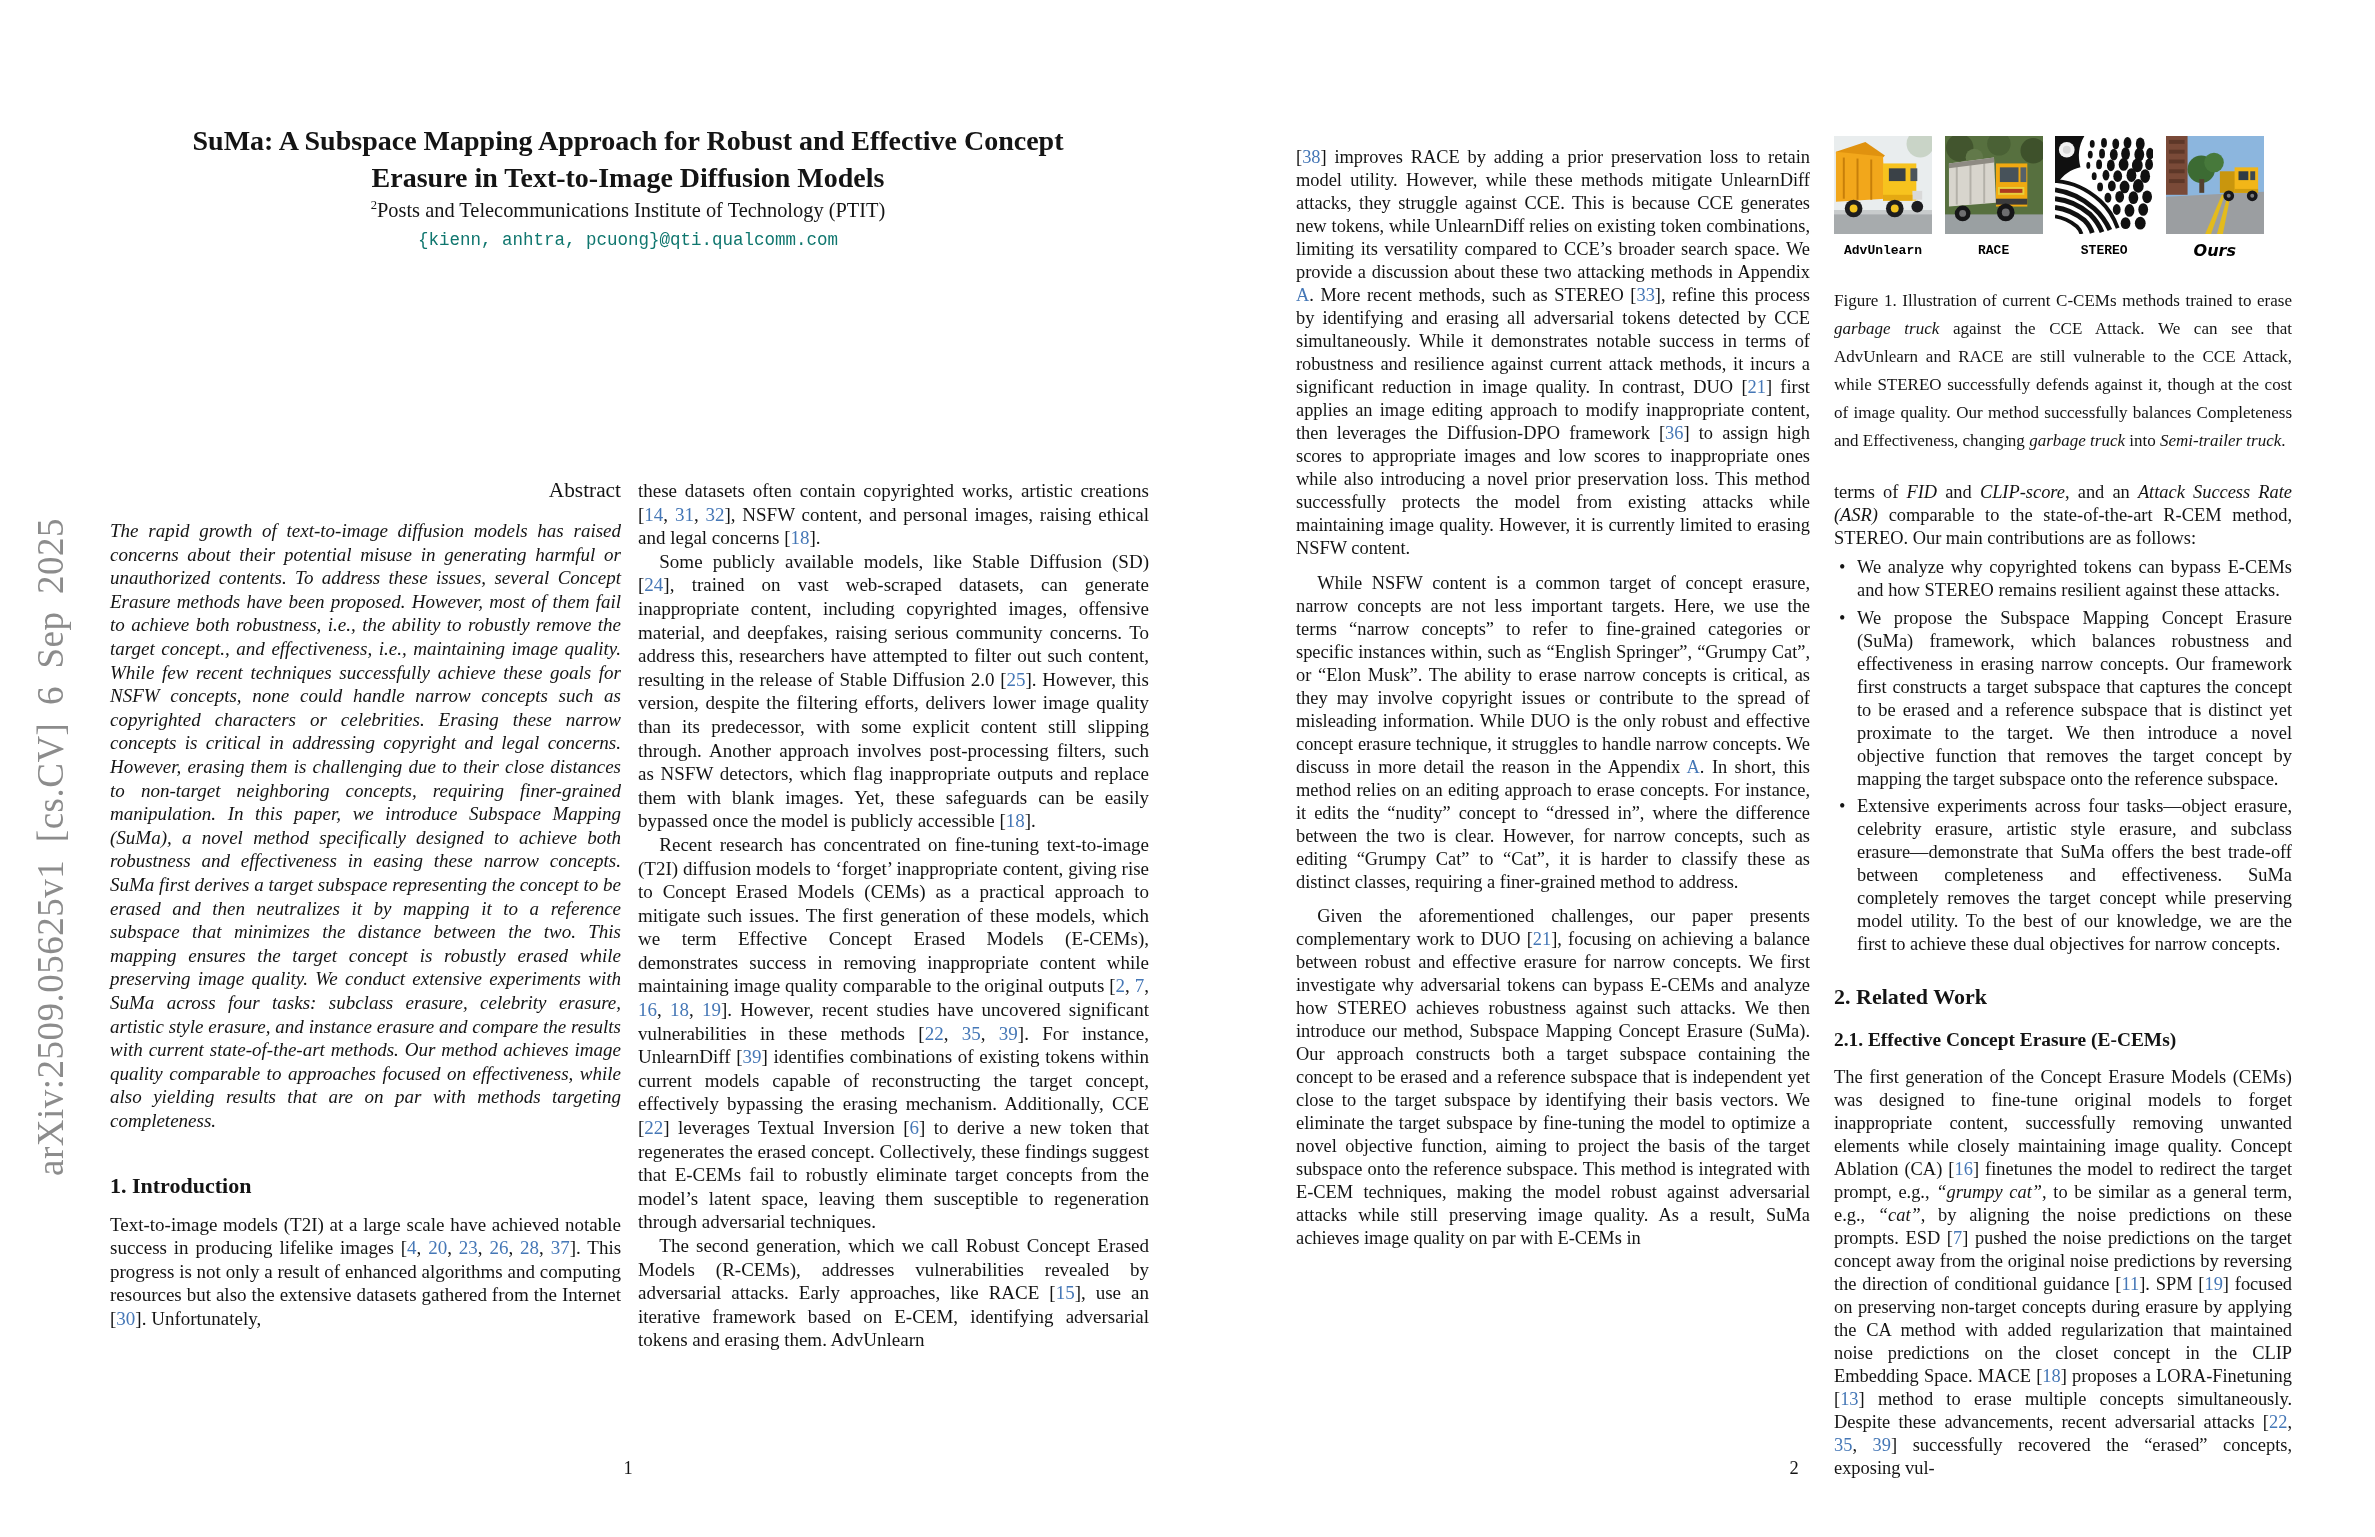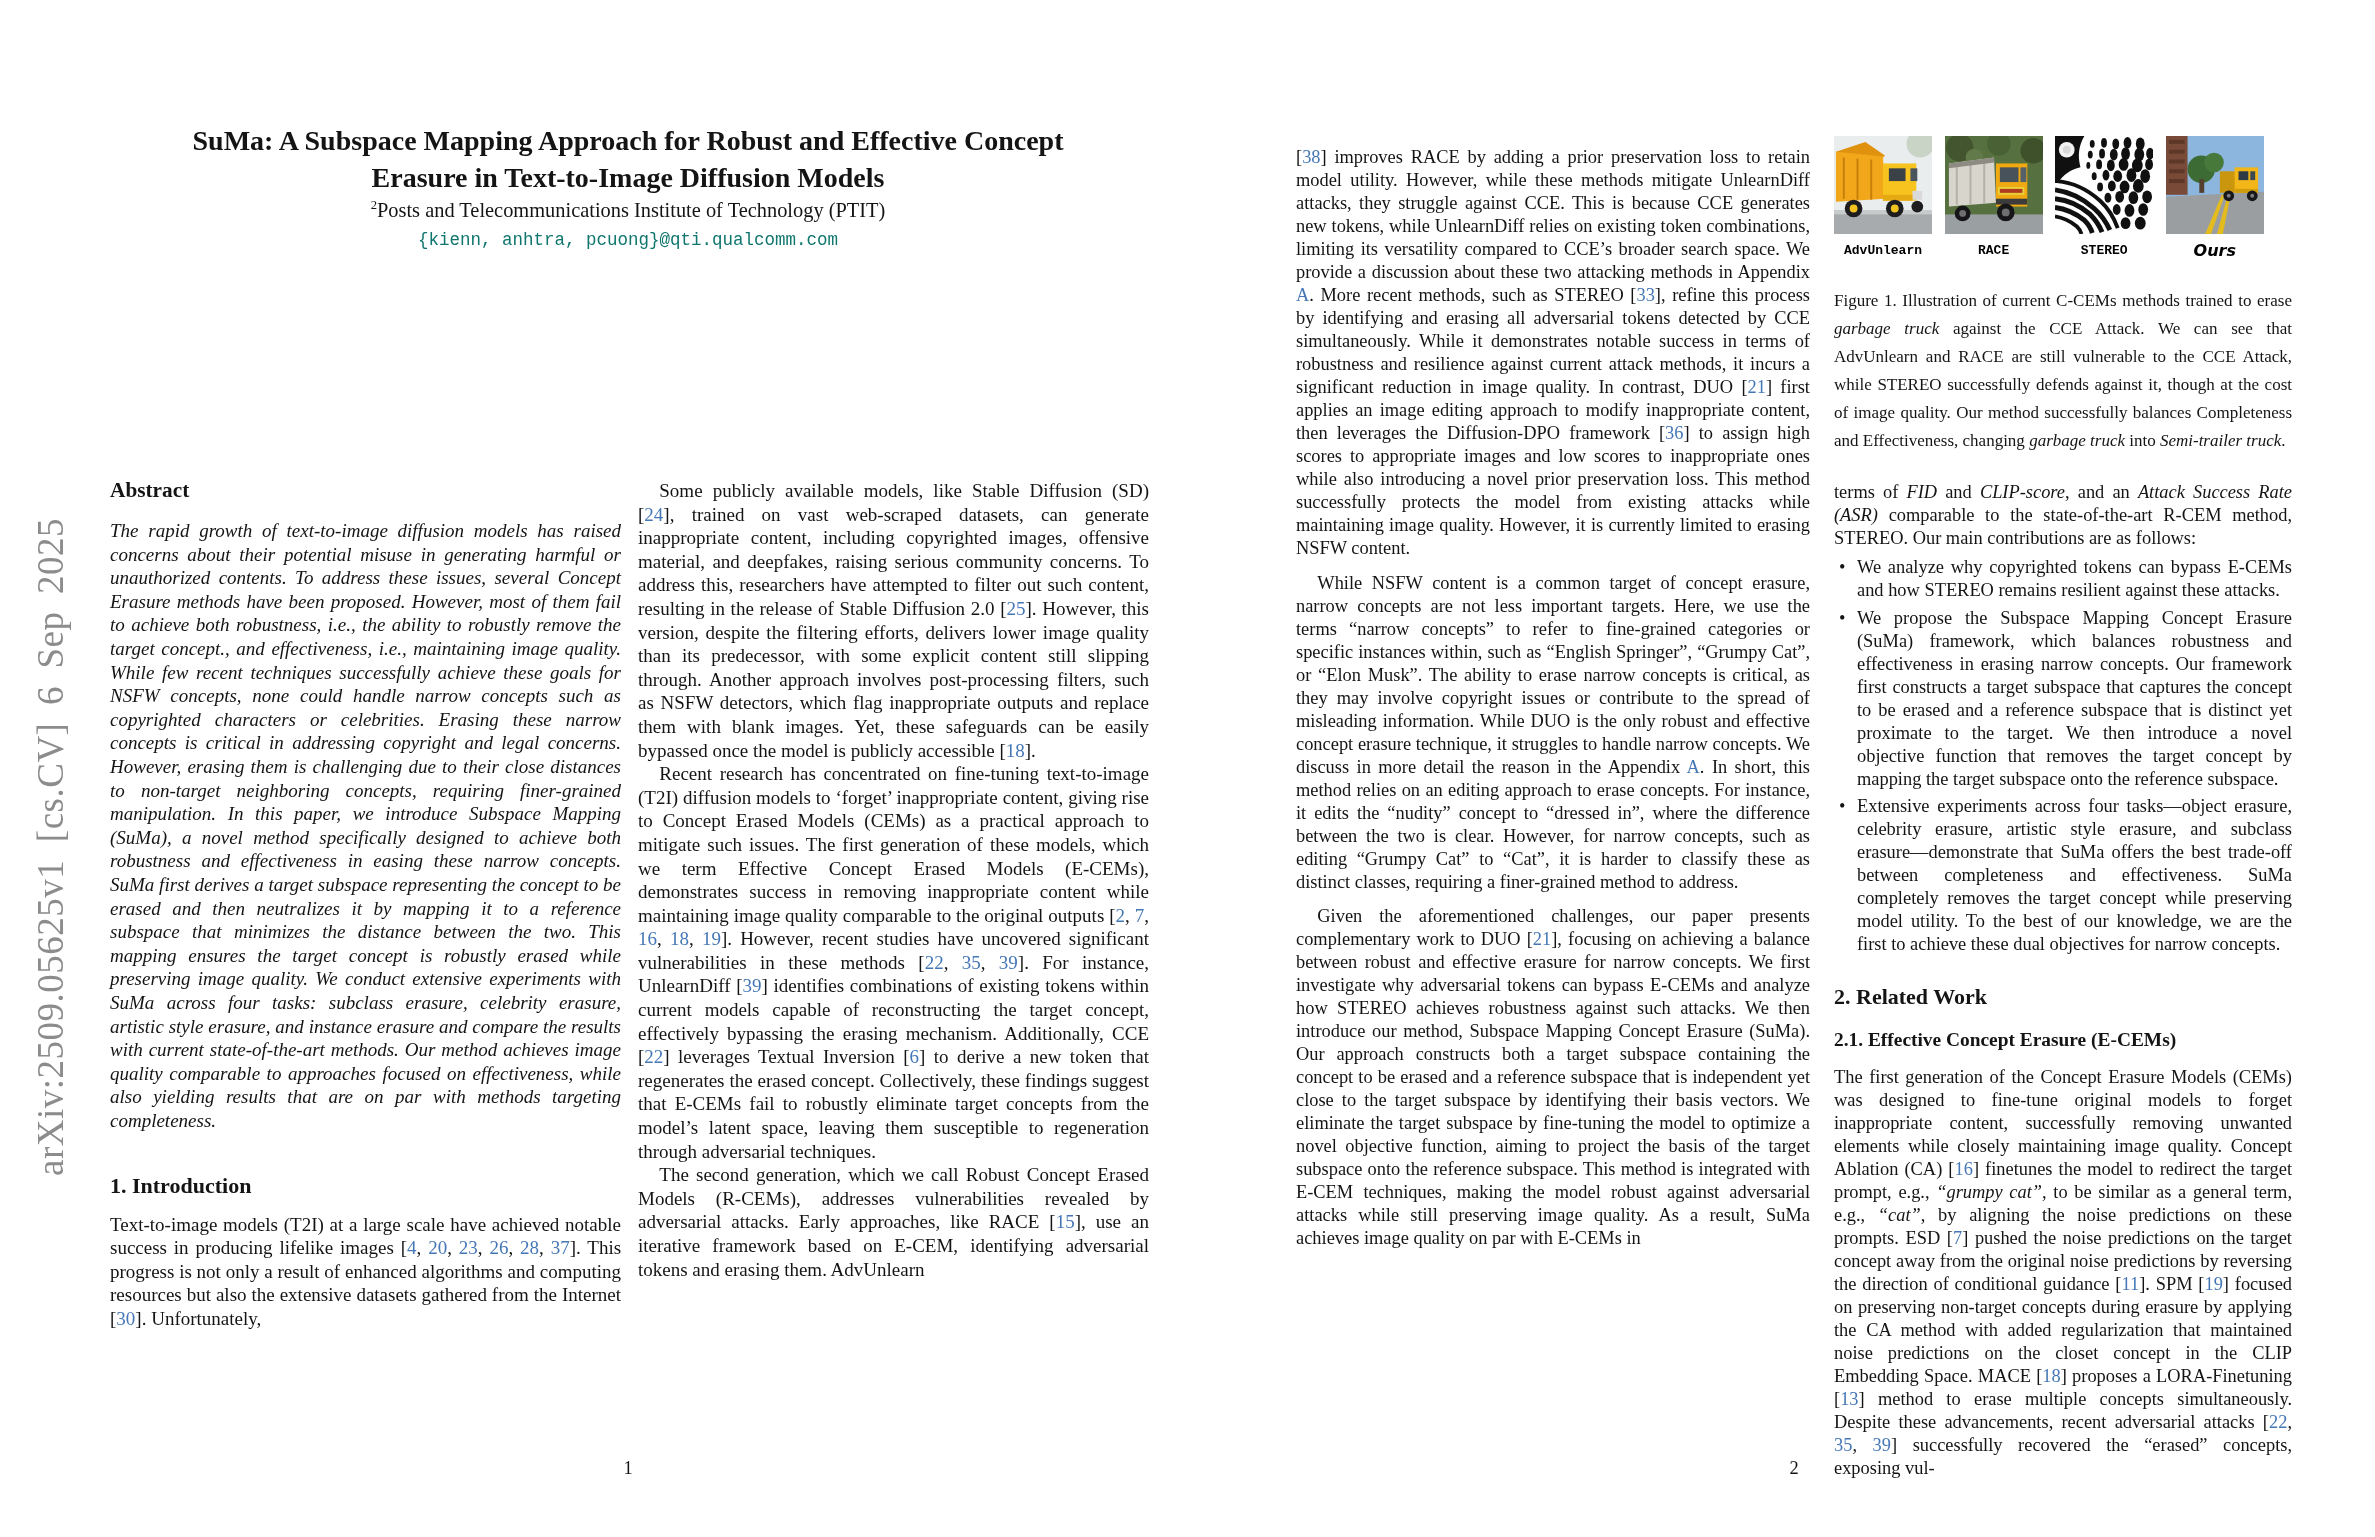--- a/index.html
+++ b/index.html
@@ -19,21 +19,21 @@
   }
   .title-block{position:absolute;left:110px;top:122px;width:1036px;text-align:center;}
   .paper-title{font-size:28px;font-weight:bold;line-height:37px;width:932px;margin:0 auto;}
   .authors{margin-top:19.4px;font-size:21px;font-weight:bold;}
   .authors .author{margin:0 25px;}
   sup{font-size:62%;vertical-align:super;line-height:0;font-weight:normal;}
   .authors sup{font-weight:normal;}
   .affil{margin-top:2.9px;font-size:20.4px;}
   .affil:first-of-type{margin-top:5.8px;}
   .email{margin-top:7.8px;font-size:17.5px;font-family:"Liberation Mono","DejaVu Sans Mono",monospace;color:#0f766e;}
-  .abs-heading{text-align:left;font-weight:bold;font-size:21.3px;margin-bottom:16.5px;}
+  .abs-heading{text-align:right;font-weight:normal;font-size:21.3px;margin-bottom:16.5px;}
   .abstract{font-style:italic;}
   .sec-heading{font-weight:bold;font-size:22px;text-align:left;text-indent:0;}
   .subsec-heading{font-weight:bold;font-size:19.4px;text-align:left;margin-top:19.4px;}
   .intro-heading{margin-top:41px;margin-bottom:15.5px;}
   .pageno{position:absolute;top:1458px;font-size:18.4px;text-align:center;}
   .fig-row{display:flex;gap:12.6px;}
   .fig-cell{width:98px;}
   .fig-cell svg{display:block;width:98px;height:98px;}
   .fig-label{text-align:center;font-family:"Liberation Mono","DejaVu Sans Mono",monospace;
     font-weight:bold;font-size:13px;margin-top:4.9px;color:#000;}
@@ -60,20 +60,21 @@
   </div>
 
   <div class="col" style="left:110px;top:479px;width:511px;">
     <div class="abs-heading">Abstract</div>
     <p class="abstract rt">The rapid growth of text-to-image diffusion models has raised concerns about their potential misuse in generating harmful or unauthorized contents. To address these issues, several Concept Erasure methods have been proposed. However, most of them fail to achieve both robustness, i.e., the ability to robustly remove the target concept., and effectiveness, i.e., maintaining image quality. While few recent techniques successfully achieve these goals for NSFW concepts, none could handle narrow concepts such as copyrighted characters or celebrities. Erasing these narrow concepts is critical in addressing copyright and legal concerns. However, erasing them is challenging due to their close distances to non-target neighboring concepts, requiring finer-grained manipulation. In this paper, we introduce Subspace Mapping (SuMa), a novel method specifically designed to achieve both robustness and effectiveness in easing these narrow concepts. SuMa first derives a target subspace representing the concept to be erased and then neutralizes it by mapping it to a reference subspace that minimizes the distance between the two. This mapping ensures the target concept is robustly erased while preserving image quality. We conduct extensive experiments with SuMa across four tasks: subclass erasure, celebrity erasure, artistic style erasure, and instance erasure and compare the results with current state-of-the-art methods. Our method achieves image quality comparable to approaches focused on effectiveness, while also yielding results that are on par with methods targeting completeness.</p>
     <div class="sec-heading intro-heading">1. Introduction</div>
     <p class="rt">Text-to-image models (T2I) at a large scale have achieved notable success in producing lifelike images [<span class="c">4</span>, <span class="c">20</span>, <span class="c">23</span>, <span class="c">26</span>, <span class="c">28</span>, <span class="c">37</span>]. This progress is not only a result of enhanced algorithms and computing resources but also the extensive datasets gathered from the Internet [<span class="c">30</span>]. Unfortunately,</p>
   </div>
 
   <div class="col" style="left:638px;top:479px;width:511px;">
+    <p class="rt">these datasets often contain copyrighted works, artistic creations [<span class="c">14</span>, <span class="c">31</span>, <span class="c">32</span>], NSFW content, and personal images, raising ethical and legal concerns [<span class="c">18</span>].</p>
     <p class="rt indent">Some publicly available models, like Stable Diffusion (SD) [<span class="c">24</span>], trained on vast web-scraped datasets, can generate inappropriate content, including copyrighted images, offensive material, and deepfakes, raising serious community concerns. To address this, researchers have attempted to filter out such content, resulting in the release of Stable Diffusion 2.0 [<span class="c">25</span>]. However, this version, despite the filtering efforts, delivers lower image quality than its predecessor, with some explicit content still slipping through. Another approach involves post-processing filters, such as NSFW detectors, which flag inappropriate outputs and replace them with blank images. Yet, these safeguards can be easily bypassed once the model is publicly accessible [<span class="c">18</span>].</p>
     <p class="rt indent">Recent research has concentrated on fine-tuning text-to-image (T2I) diffusion models to ‘forget’ inappropriate content, giving rise to Concept Erased Models (CEMs) as a practical approach to mitigate such issues. The first generation of these models, which we term Effective Concept Erased Models (E-CEMs), demonstrates success in removing inappropriate content while maintaining image quality comparable to the original outputs [<span class="c">2</span>, <span class="c">7</span>, <span class="c">16</span>, <span class="c">18</span>, <span class="c">19</span>]. However, recent studies have uncovered significant vulnerabilities in these methods [<span class="c">22</span>, <span class="c">35</span>, <span class="c">39</span>]. For instance, UnlearnDiff [<span class="c">39</span>] identifies combinations of existing tokens within current models capable of reconstructing the target concept, effectively bypassing the erasing mechanism. Additionally, CCE [<span class="c">22</span>] leverages Textual Inversion [<span class="c">6</span>] to derive a new token that regenerates the erased concept. Collectively, these findings suggest that E-CEMs fail to robustly eliminate target concepts from the model’s latent space, leaving them susceptible to regeneration through adversarial techniques.</p>
     <p class="rt indent">The second generation, which we call Robust Concept Erased Models (R-CEMs), addresses vulnerabilities revealed by adversarial attacks. Early approaches, like RACE [<span class="c">15</span>], use an iterative framework based on E-CEM, identifying adversarial tokens and erasing them. AdvUnlearn</p>
   </div>
 
   <div class="pageno" style="left:110px;width:1036px;">1</div>
 </div>
 
 <div>
 

